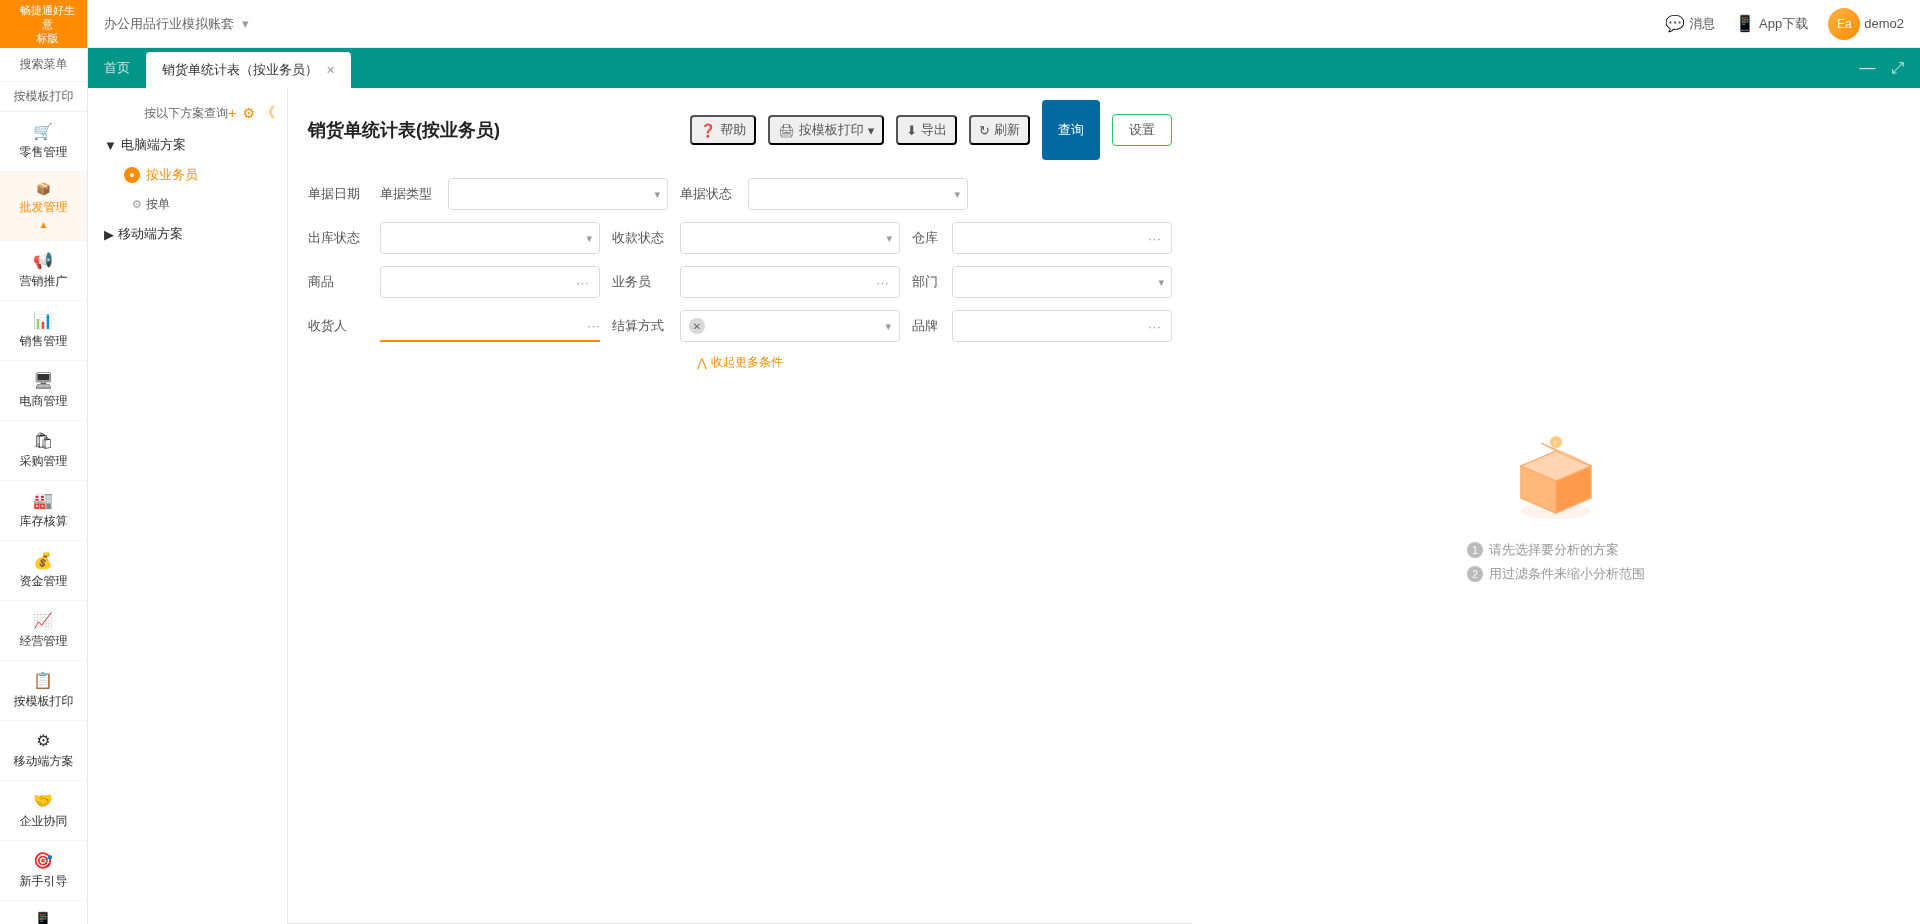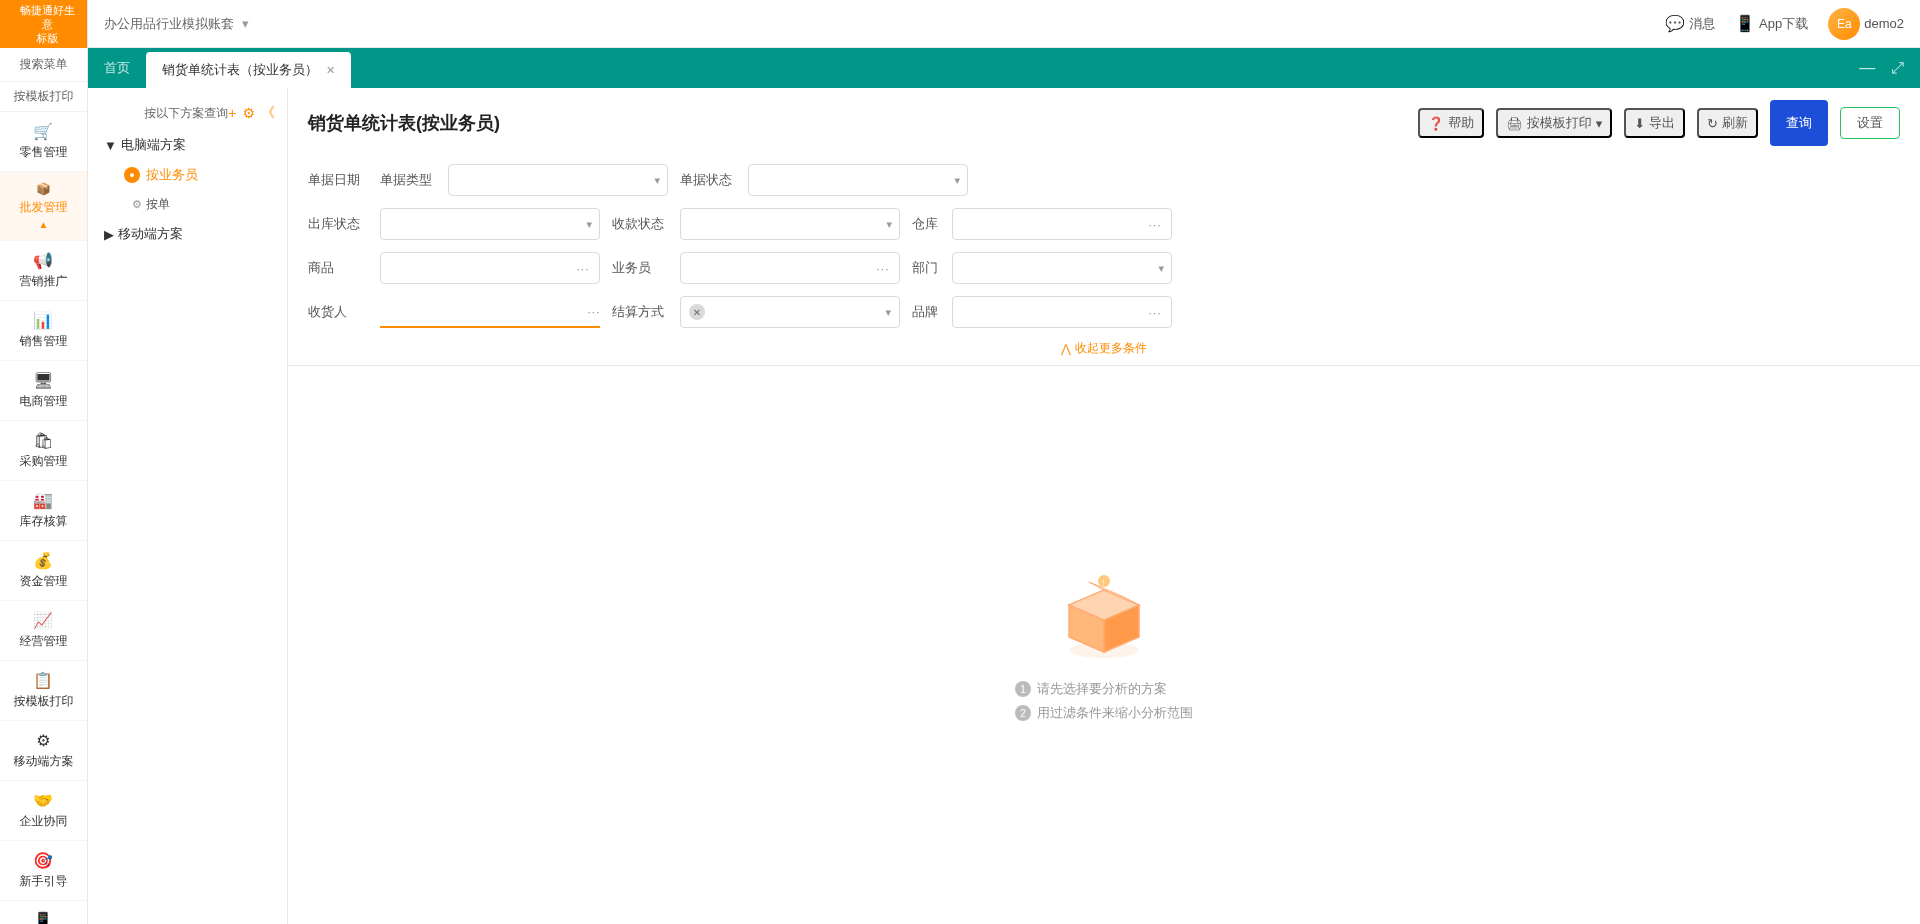--- a/index.html
+++ b/index.html
@@ -251,21 +251,21 @@
       cursor: pointer;
       display: flex;
       align-items: center;
       gap: 4px;
     }
 
     
     .right-panel {
       flex: 1;
       display: flex;
-      flex-direction: column;
+      flex-direction: row;
       overflow: hidden;
     }
 
     
     .page-header {
       background: #fff;
       padding: 12px 20px 0 20px;
       border-bottom: 1px solid #e8e8e8;
     }
     .page-title-row {
@@ -288,24 +288,24 @@
       display: flex;
       align-items: center;
       gap: 4px;
       color: #555;
       cursor: pointer;
       font-size: 13px;
       padding: 4px 8px;
       border-radius: 4px;
     }
     .page-action-btn.primary {
-      background: #1d4ed8;
+      background: #0369a1;
       color: #fff;
       border: none;
-      padding: 14px 16px;
+      padding: 21px 16px;
       border-radius: 4px;
       cursor: pointer;
       font-size: 13px;
     }
     .page-action-btn.secondary {
       background: #fff;
       color: #555;
       border: 1px solid #22c55e;
       padding: 6px 16px;
       border-radius: 4px;

